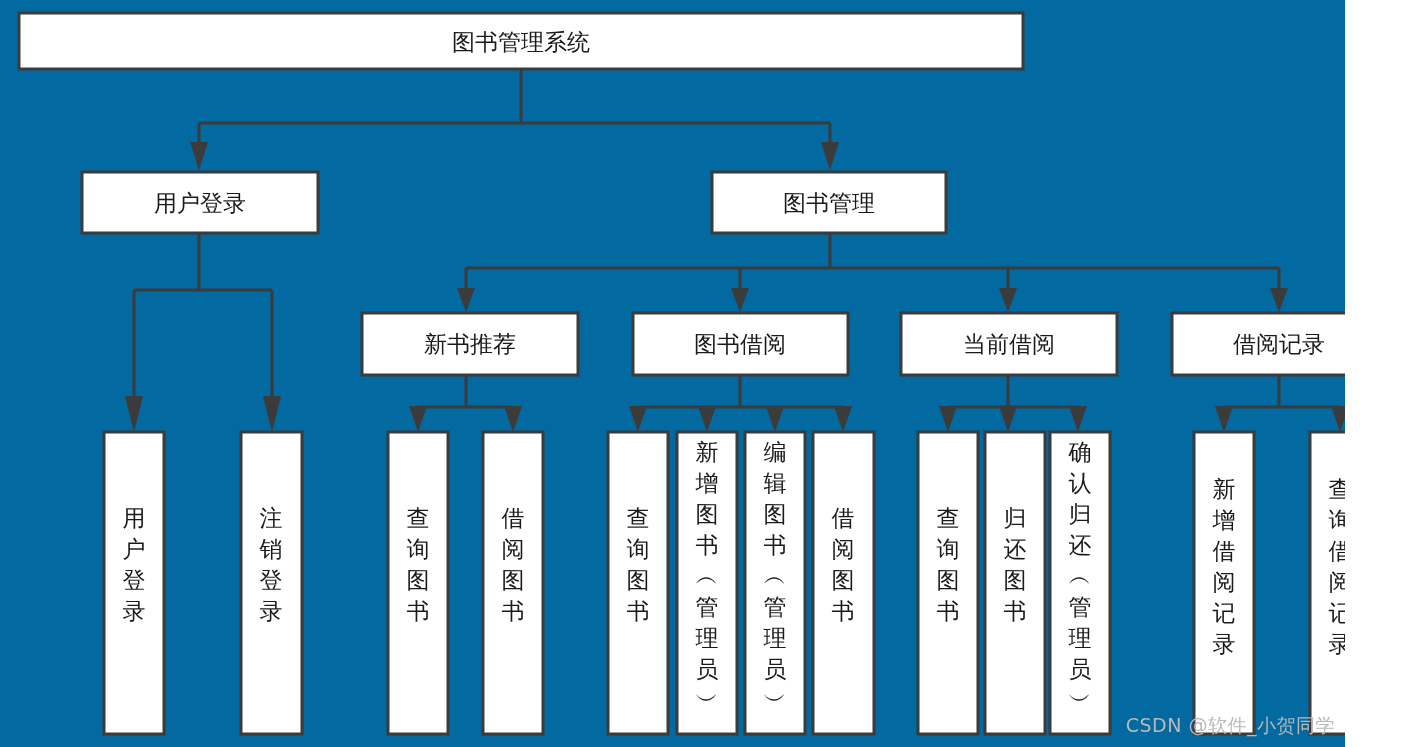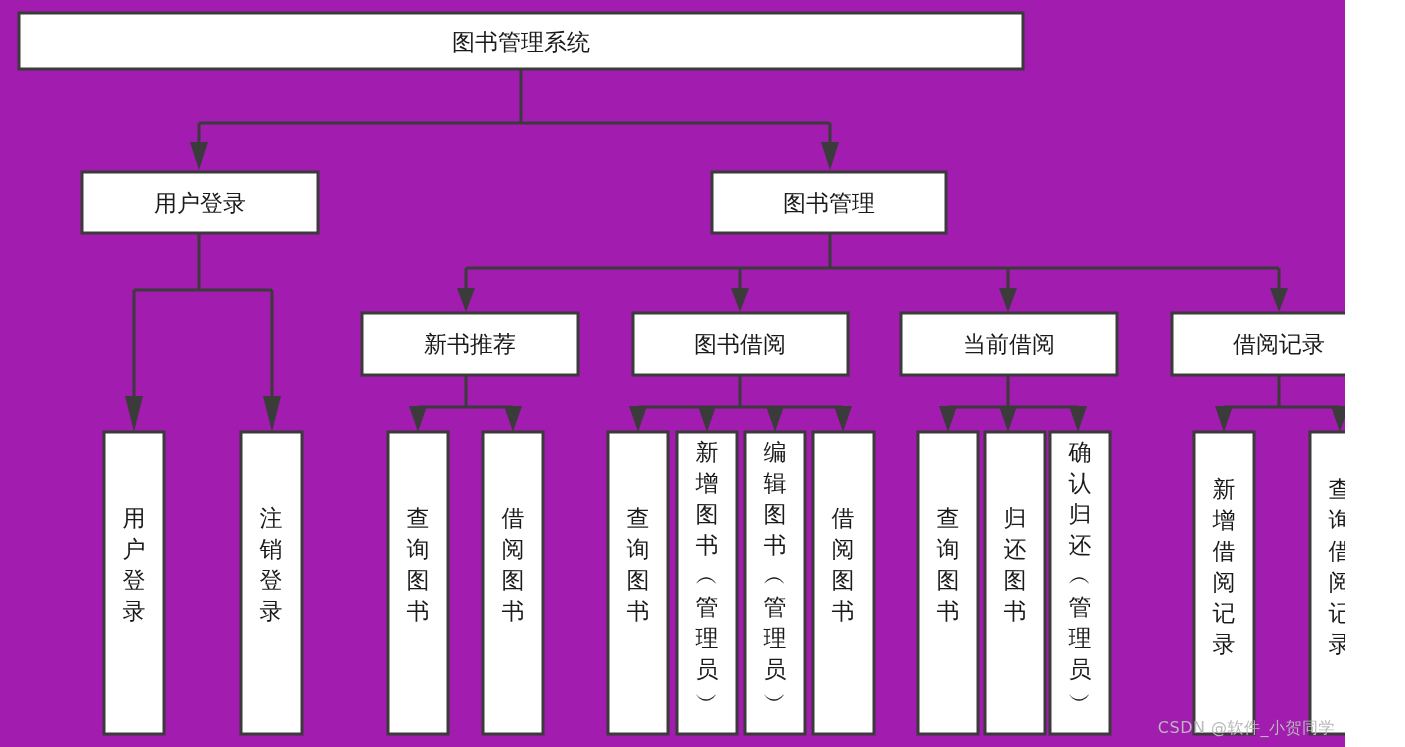--- a/index.html
+++ b/index.html
@@ -7,21 +7,21 @@
     padding: 0;
     background: #ffffff;
   }
   body {
     font-family: "DejaVu Sans", "Liberation Sans", sans-serif;
   }
   #diagram-root {
     position: relative;
     width: 1345px;
     height: 747px;
-    background: #a21caf;
+    background: #0369a1;
     overflow: hidden;
   }
   svg.flow {
     position: absolute;
     top: 0;
     left: 0;
     width: 1405px;
     height: 747px;
   }
   .node-box {
@@ -50,21 +50,21 @@
   }
   .arrow-head {
     fill: #3b3b3b;
     stroke: none;
   }
   .watermark {
     position: absolute;
     right: 10px;
     bottom: 8px;
     font-family: "DejaVu Sans", "Liberation Sans", sans-serif;
-    font-size: 16px;
+    font-size: 19px;
     color: #b9b9b9;
     white-space: nowrap;
     letter-spacing: 0.5px;
     user-select: none;
   }
 </style>
 </head>
 <body>
 
 <div id="diagram-root">

